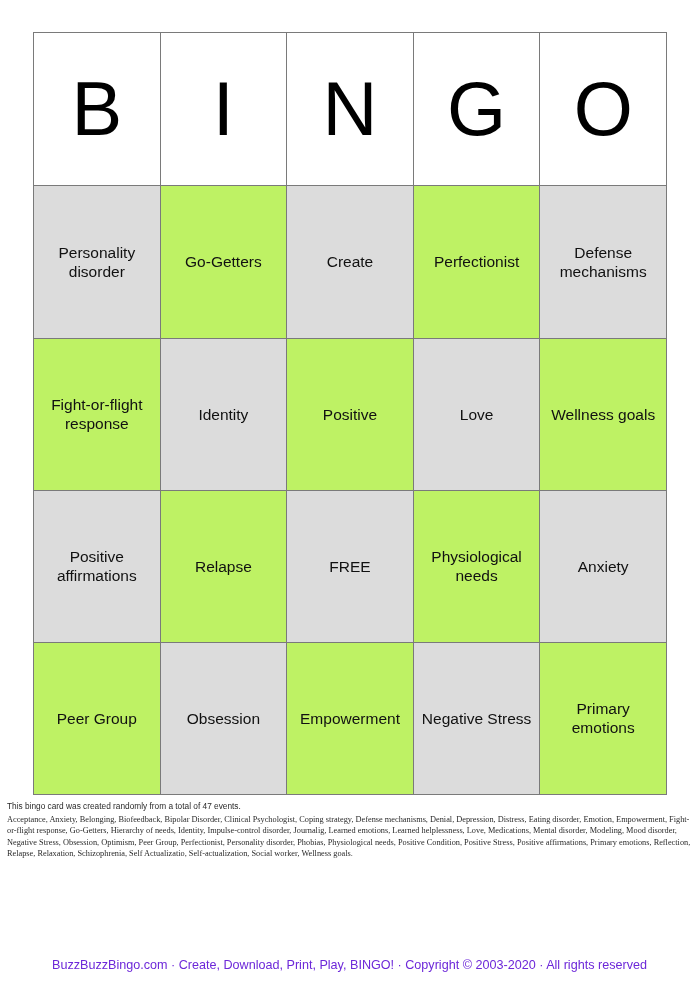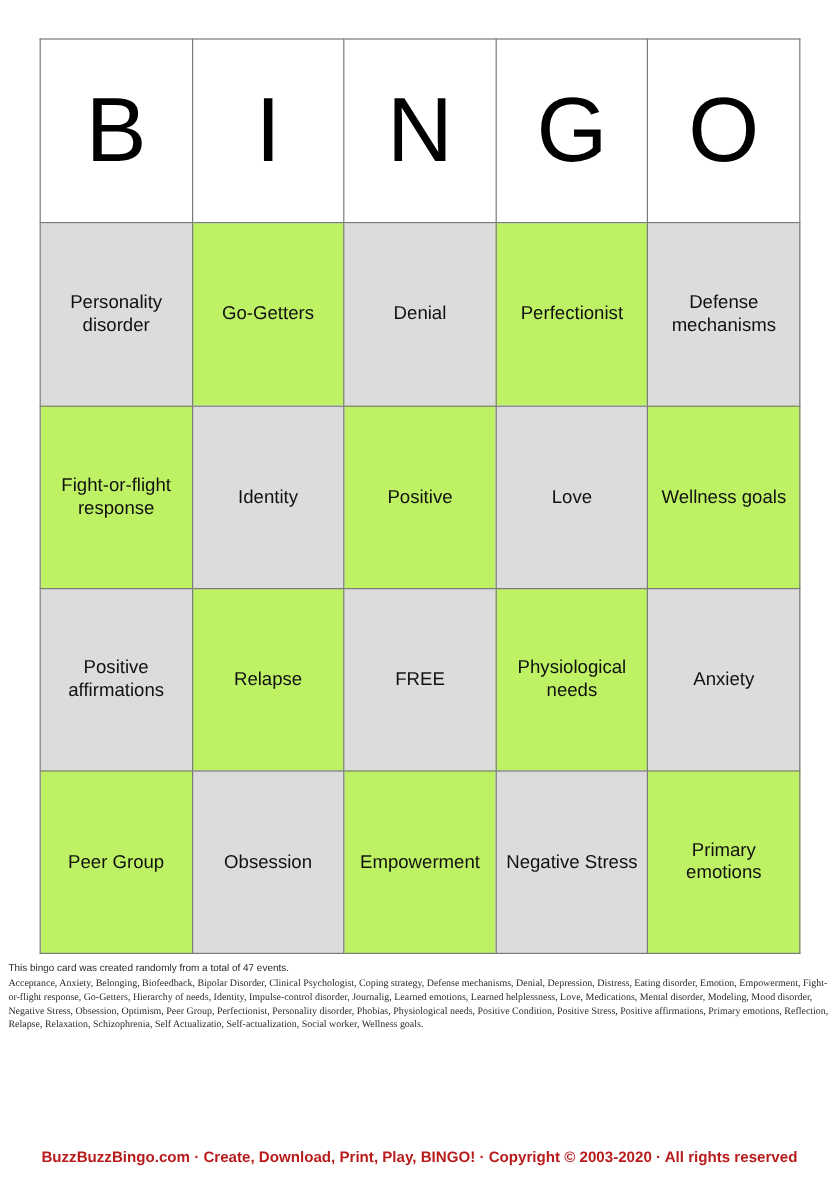--- a/index.html
+++ b/index.html
@@ -100,22 +100,21 @@
   .footer {
     position: absolute;
     left: 0;
     top: 955px;
     width: 699px;
     text-align: center;
   }
   .footer-text {
     font-size: 12.6px;
     line-height: 16px;
-    color: #b91c1c;
-    font-weight: bold;
+    color: #6d28d9;
   }
 </style>
 </head>
 <body>
 
 <div class="card">
 
   <table class="bingo-grid">
     <tbody>
       <tr class="header-row">
@@ -137,21 +136,21 @@
       </tr>
 
       <tr class="cell-row">
         <td class="cell-gray">
           <span class="cell-text">Personality disorder</span>
         </td>
         <td class="cell-white">
           <span class="cell-text">Go-Getters</span>
         </td>
         <td class="cell-gray">
-          <span class="cell-text">Denial</span>
+          <span class="cell-text">Create</span>
         </td>
         <td class="cell-white">
           <span class="cell-text">Perfectionist</span>
         </td>
         <td class="cell-gray">
           <span class="cell-text">Defense mechanisms</span>
         </td>
       </tr>
 
       <tr class="cell-row">

